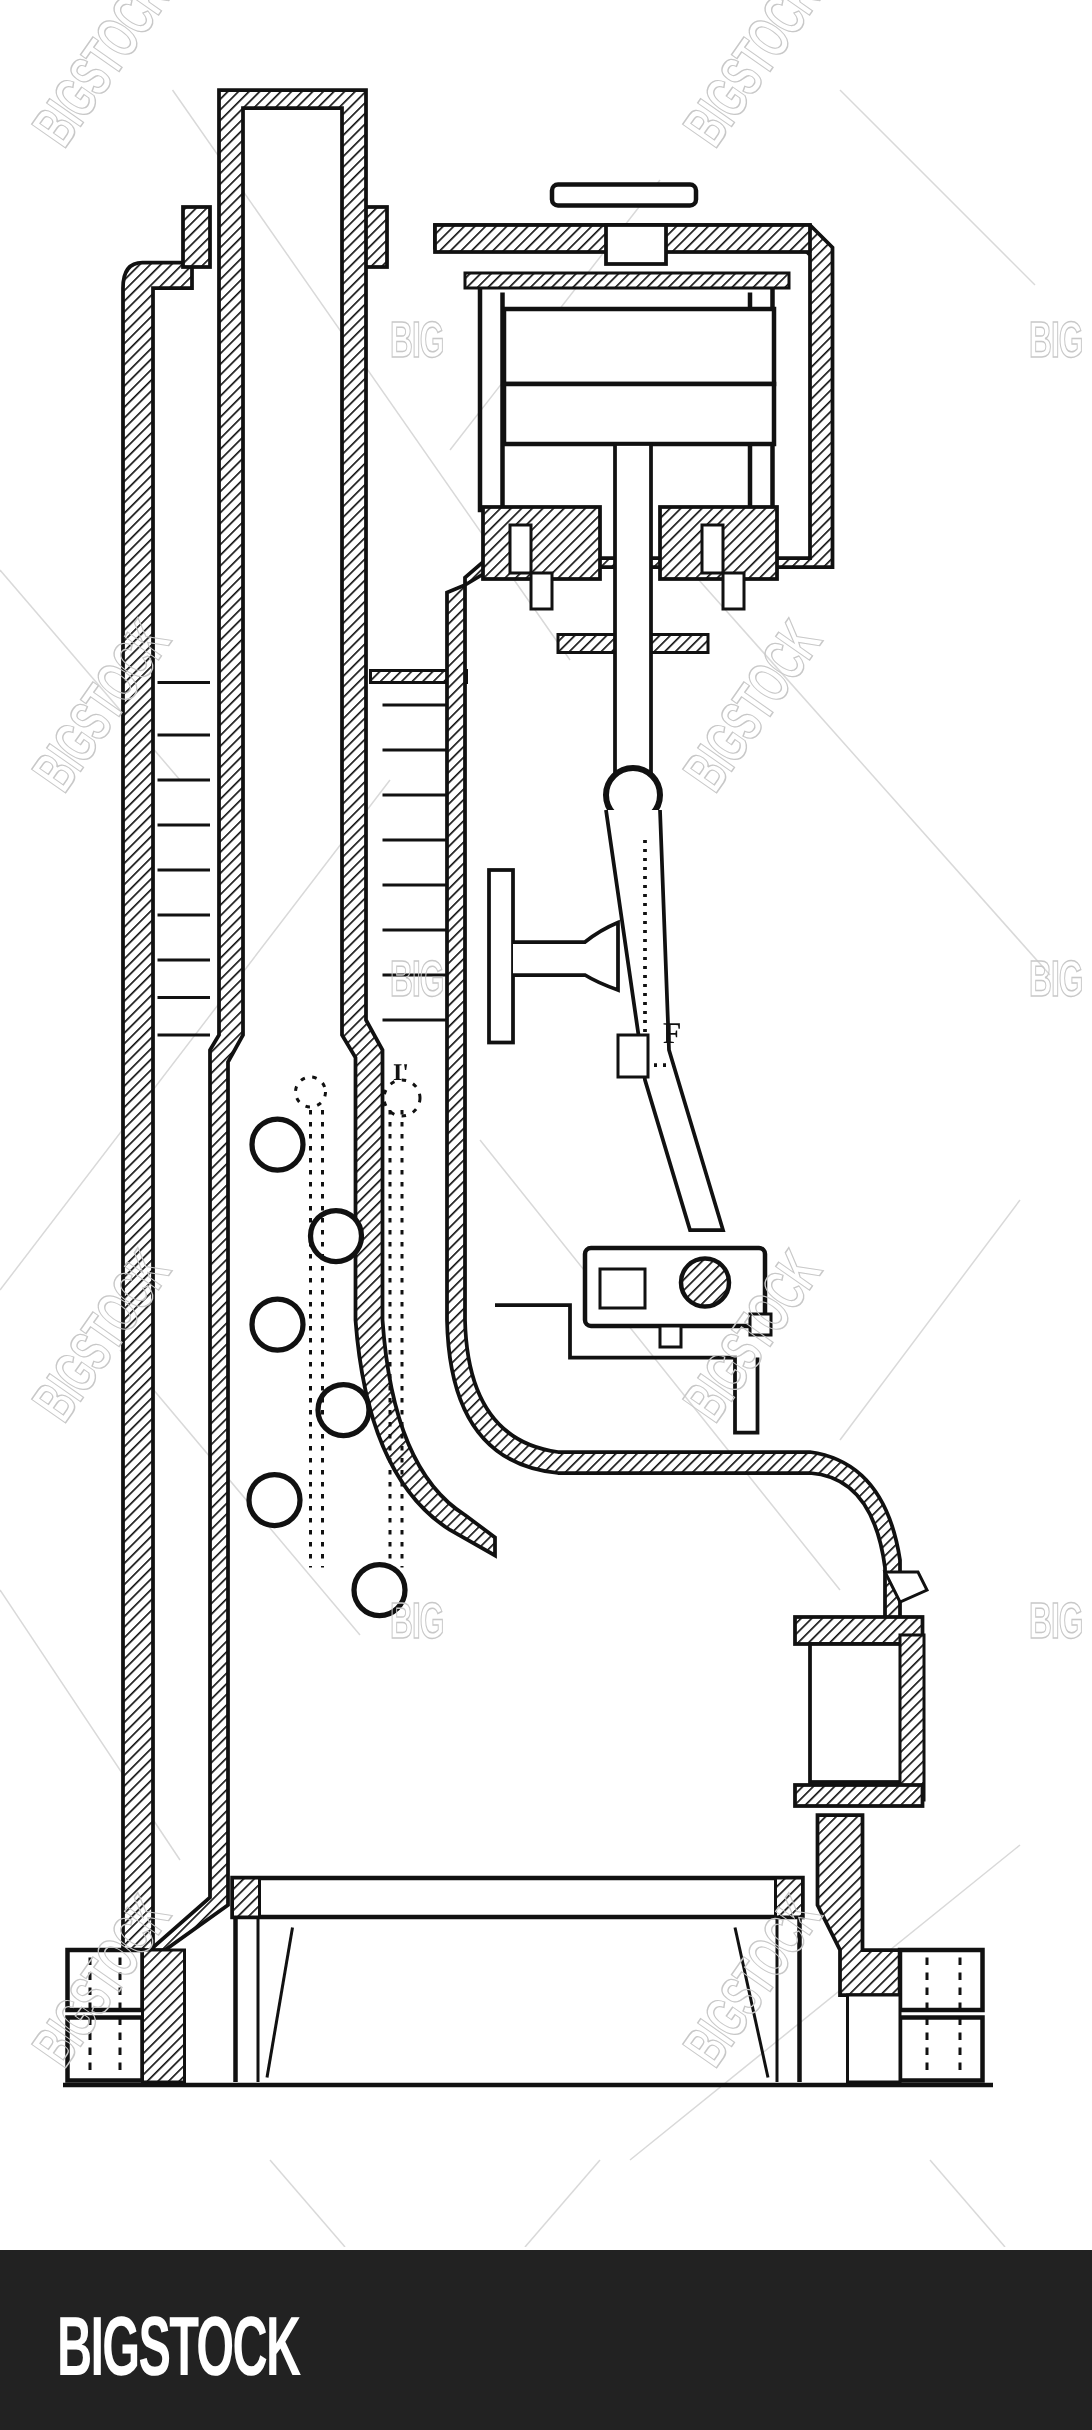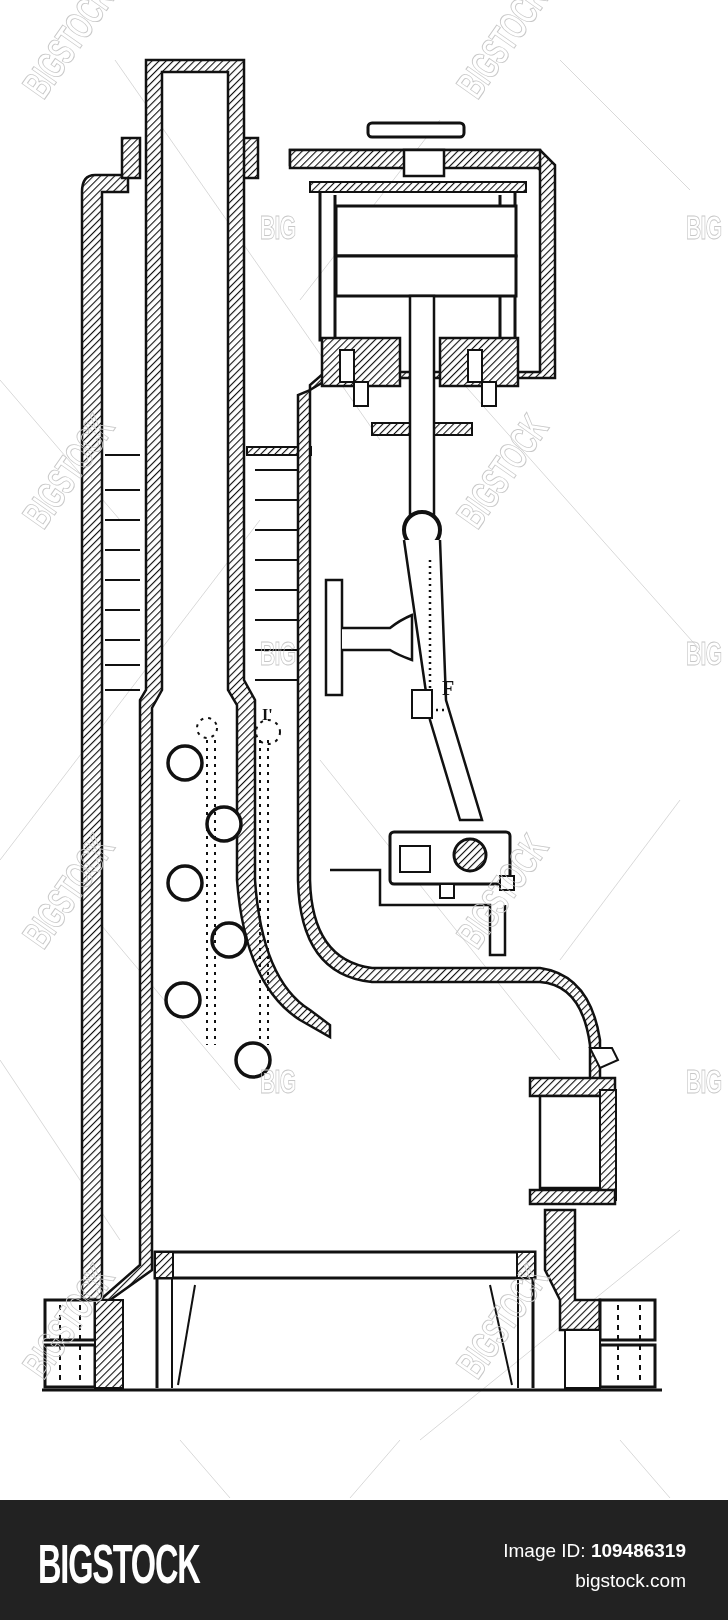--- a/index.html
+++ b/index.html
@@ -189,20 +189,13 @@
   <div class="wm small" style="left:260px;top:208px;">BIG</div>
   <div class="wm small" style="left:260px;top:634px;">BIG</div>
   <div class="wm small" style="left:260px;top:1062px;">BIG</div>
   <div class="wm small" style="left:686px;top:208px;">BIG</div>
   <div class="wm small" style="left:686px;top:634px;">BIG</div>
   <div class="wm small" style="left:686px;top:1062px;">BIG</div>
 </div>
 
 <div class="footer">
   <div class="brand">BIGSTOCK</div>
-  <div class="meta">
-    <div>
-      <span>Image ID:</span>
-      <span class="id-value">109486319</span>
-    </div>
-    <div>bigstock.com</div>
-  </div>
 </div>
 
 </body></html>

